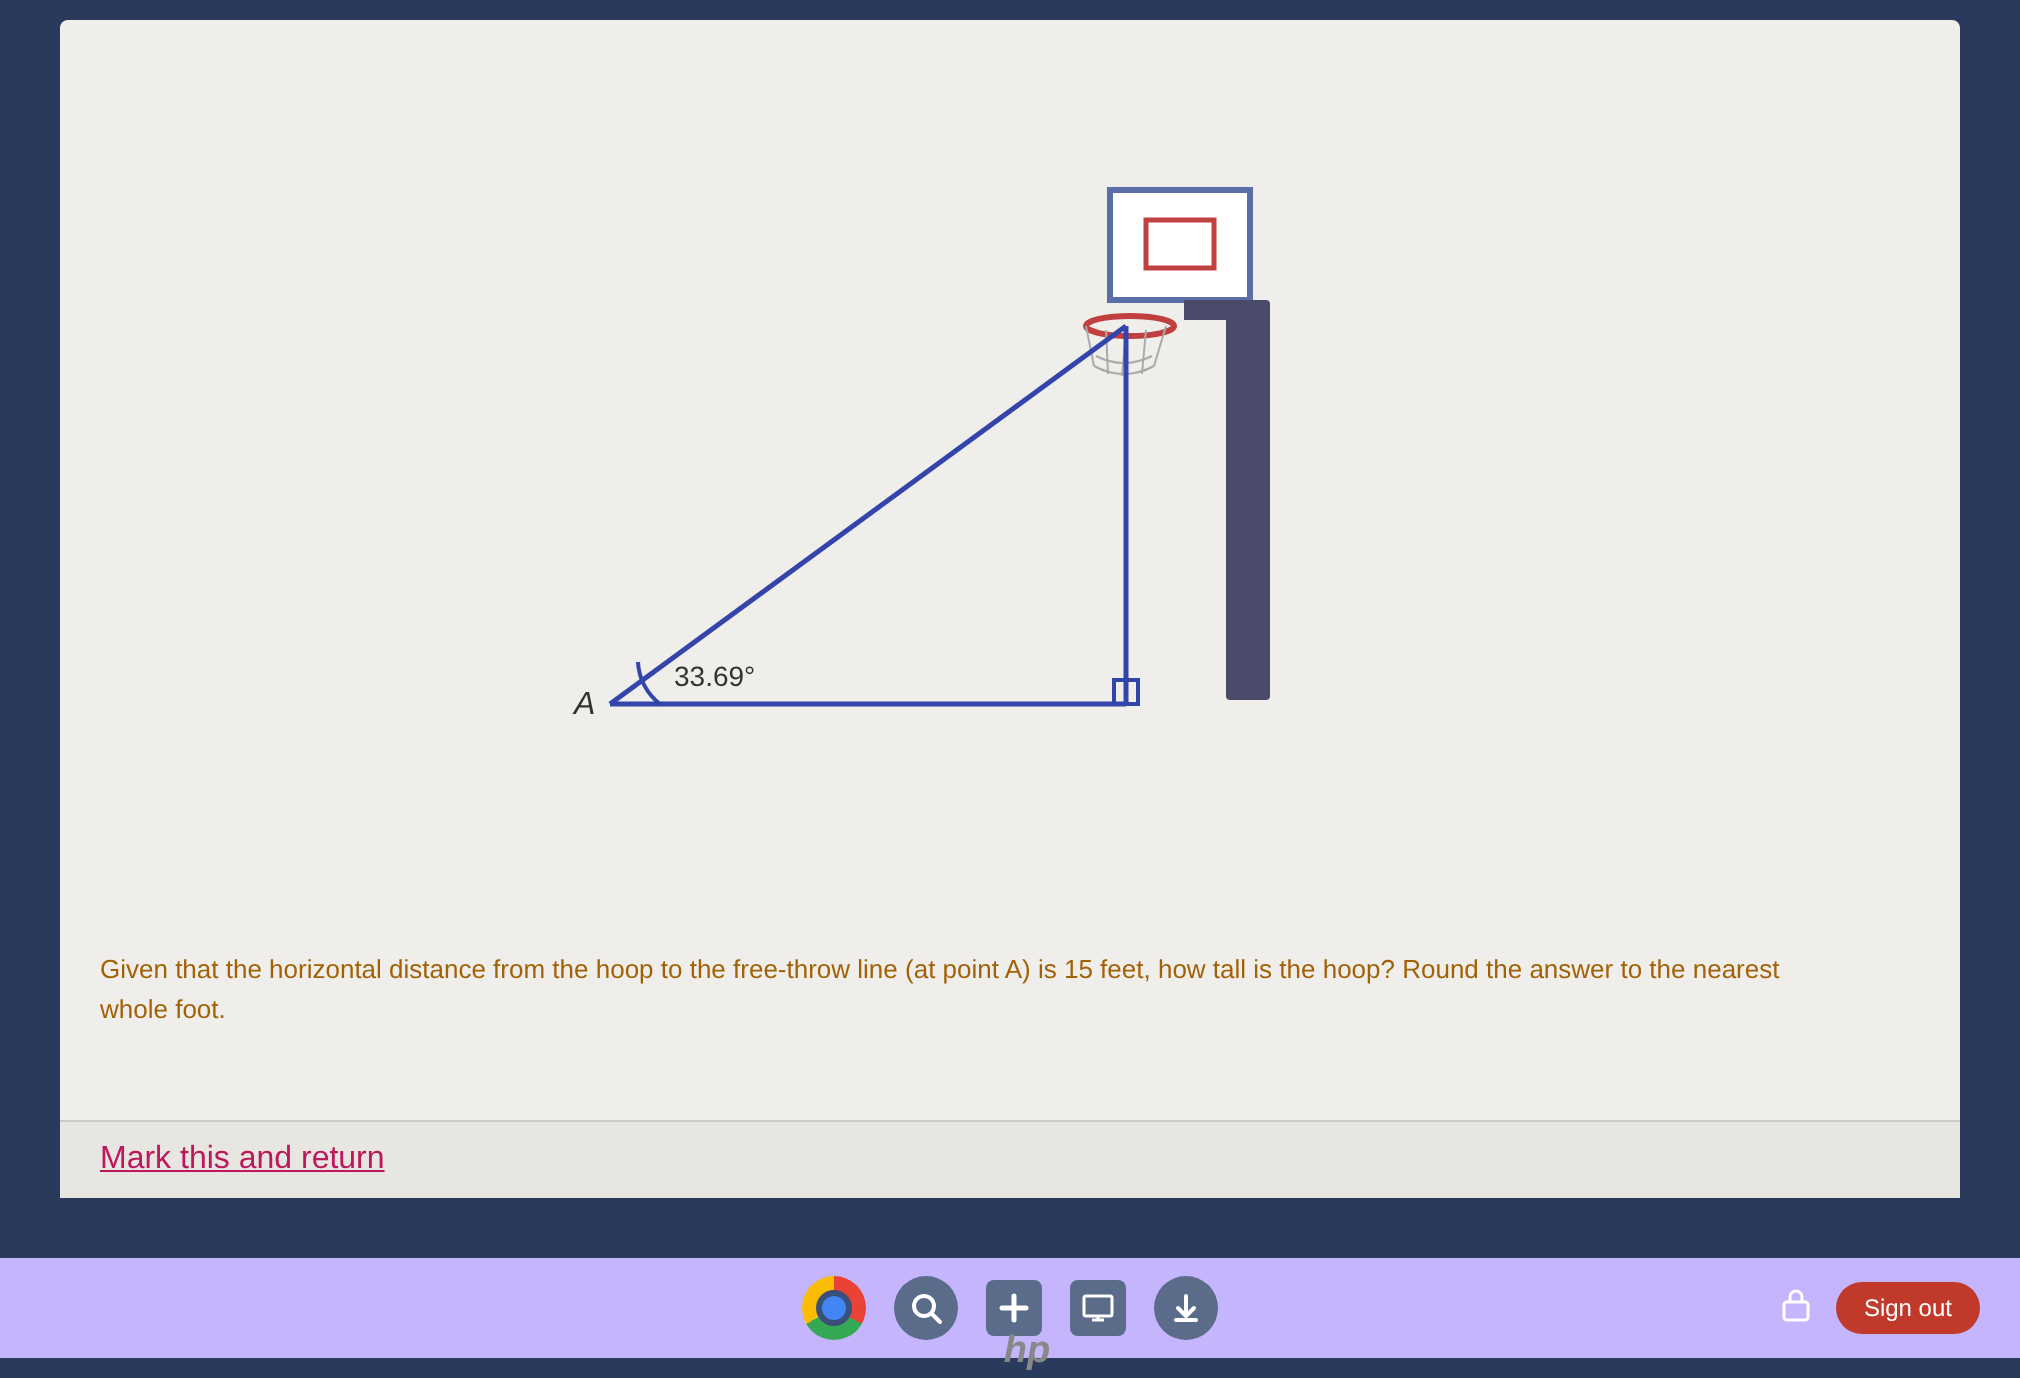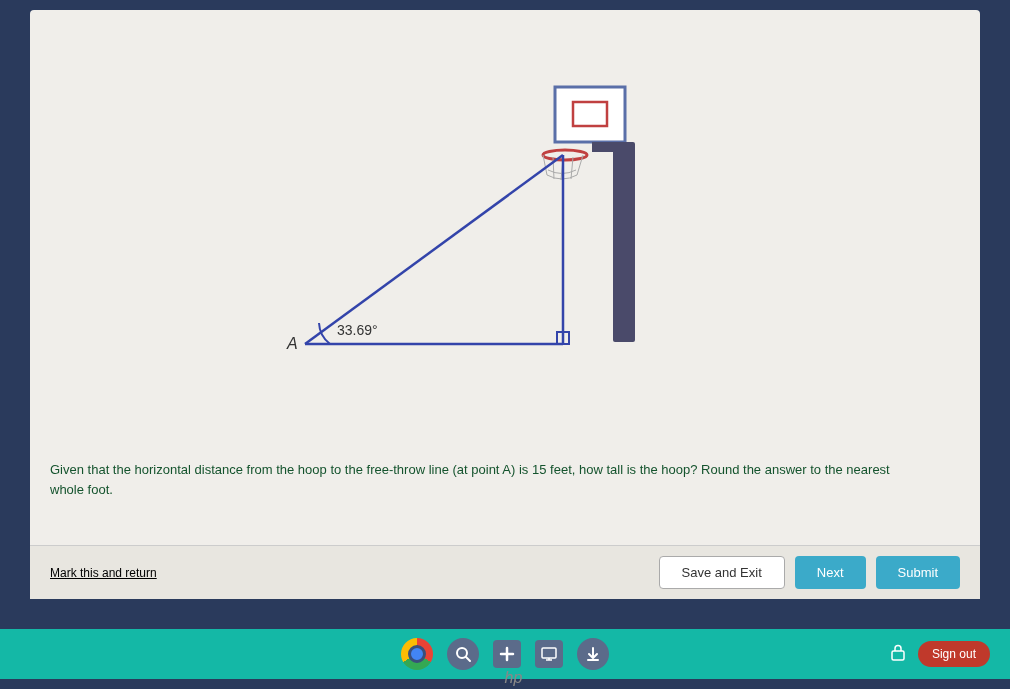--- a/index.html
+++ b/index.html
@@ -42,38 +42,38 @@
 
     .image-credit {
       font-size: 11px;
       color: #333;
       margin-top: 2px;
       margin-left: 10px;
     }
 
     .question-text {
       font-size: 13px;
-      color: #14532d;
+      color: #a16207;
       line-height: 1.5;
       margin: 6px 0 8px 0;
       max-width: 860px;
     }
 
     .bottom-bar {
       background: #e8e6e0;
       border-top: 1px solid #ccc;
       padding: 10px 20px;
       display: flex;
       align-items: center;
       justify-content: space-between;
     }
 
     .mark-link {
-      color: #000000;
-      font-size: 12px;
+      color: #be185d;
+      font-size: 16px;
       text-decoration: underline;
       cursor: pointer;
     }
 
     .btn-group {
       display: flex;
       gap: 10px;
     }
 
     .btn-save {
@@ -106,21 +106,21 @@
       cursor: pointer;
     }
 
     
     .taskbar {
       position: absolute;
       bottom: 10px;
       left: 0;
       right: 0;
       height: 50px;
-      background: #14b8a6;
+      background: #c4b5fd;
       display: flex;
       align-items: center;
       padding: 0 12px;
       justify-content: space-between;
       margin-top: 30px;
     }
 
     .taskbar-icons {
       display: flex;
       align-items: center;
@@ -266,25 +266,20 @@
         </svg>
       </div>
     </div>
 
 
     <div class="question-text">Given that the horizontal distance from the hoop to the free-throw line (at point A) is 15 feet, how tall is the hoop? Round the answer to the nearest whole foot.</div>
   </div>
 
   <div class="bottom-bar">
     <a class="mark-link">Mark this and return</a>
-    <div class="btn-group">
-      <button class="btn-save">Save and Exit</button>
-      <button class="btn-next">Next</button>
-      <button class="btn-submit">Submit</button>
-    </div>
   </div>
 </div>
 
 <div class="taskbar">
   <div class="taskbar-icons">
 
     <div class="taskbar-icon chrome-icon"></div>
 
     <div class="taskbar-icon search-icon-taskbar" style="display:flex;align-items:center;justify-content:center;">
       <svg width="18" height="18" viewBox="0 0 18 18" fill="none">
@@ -322,14 +317,14 @@
       <svg width="20" height="20" viewBox="0 0 20 20" fill="none">
         <rect x="4" y="9" width="12" height="9" rx="1.5" stroke="white" stroke-width="1.5"></rect>
         <path d="M7 9V6.5a3 3 0 0 1 6 0V9" stroke="white" stroke-width="1.5"></path>
       </svg>
     </button>
     <button class="sign-out-btn">Sign out</button>
   </div>
 </div>
 
 <div style="position:absolute;bottom:2px;left:50%;transform:translateX(-50%);">
-  <span style="color:#888;font-size:16px;font-style:italic;font-weight:normal;margin-left:17px;">hp</span>
+  <span style="color:#888;font-size:19px;font-style:italic;font-weight:bold;margin-left:17px;">hp</span>
 </div>
 
 </body></html>

